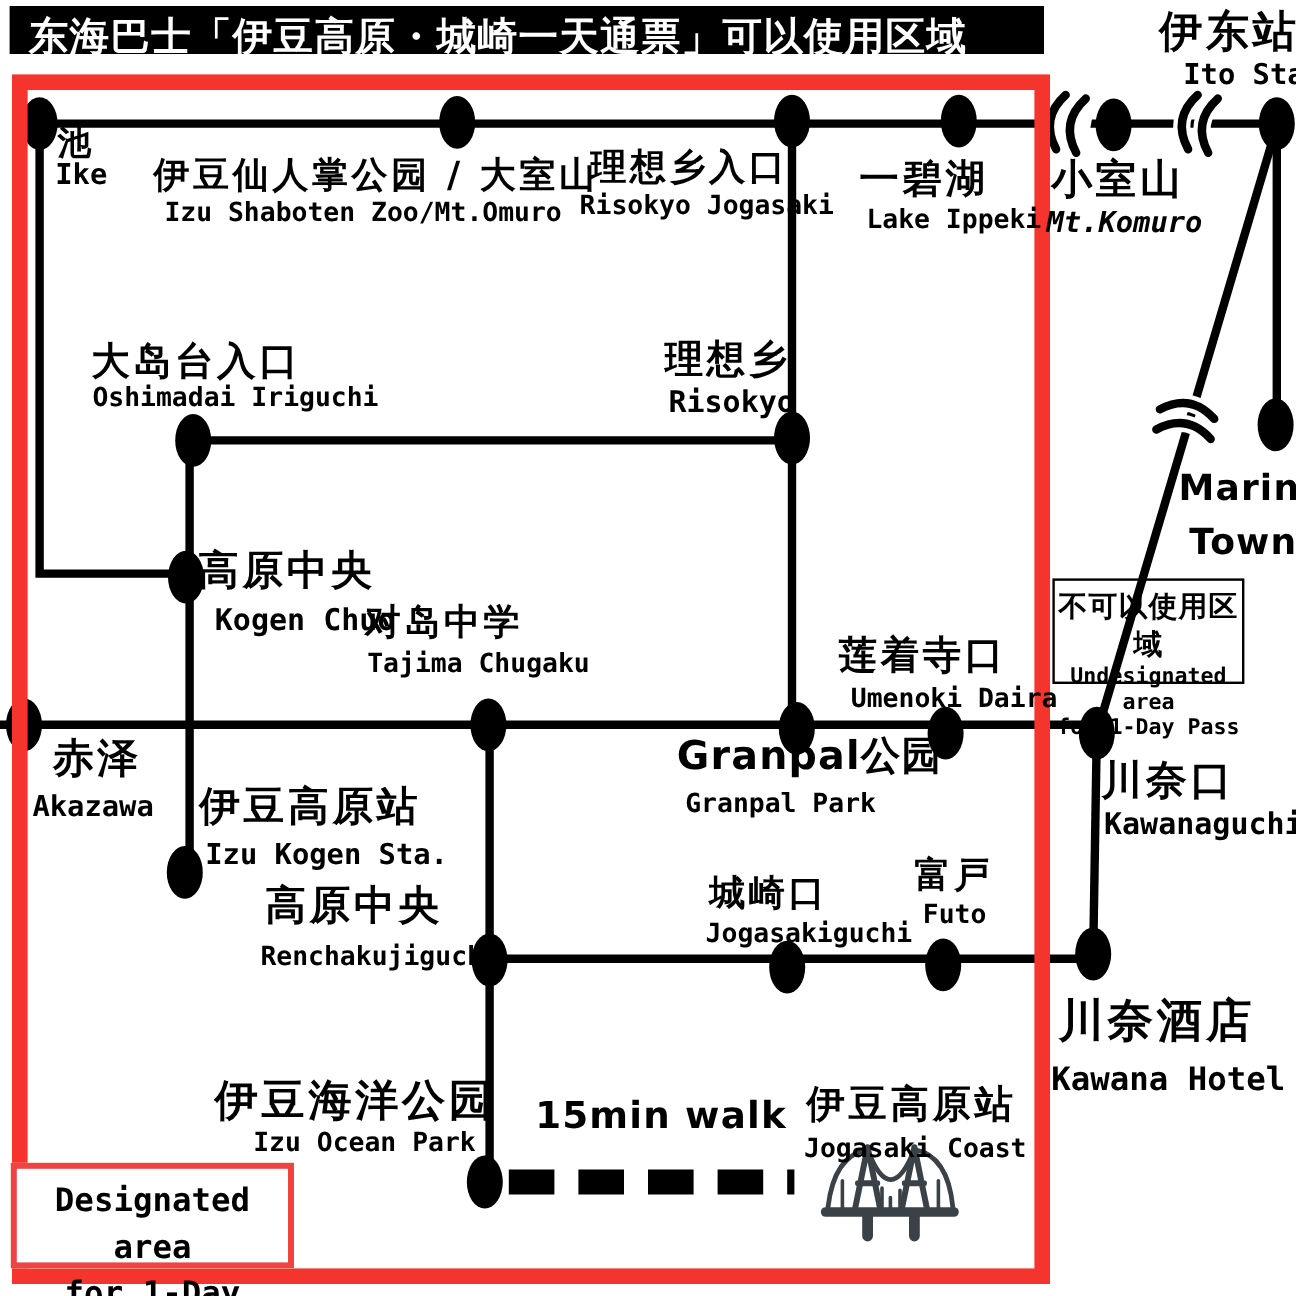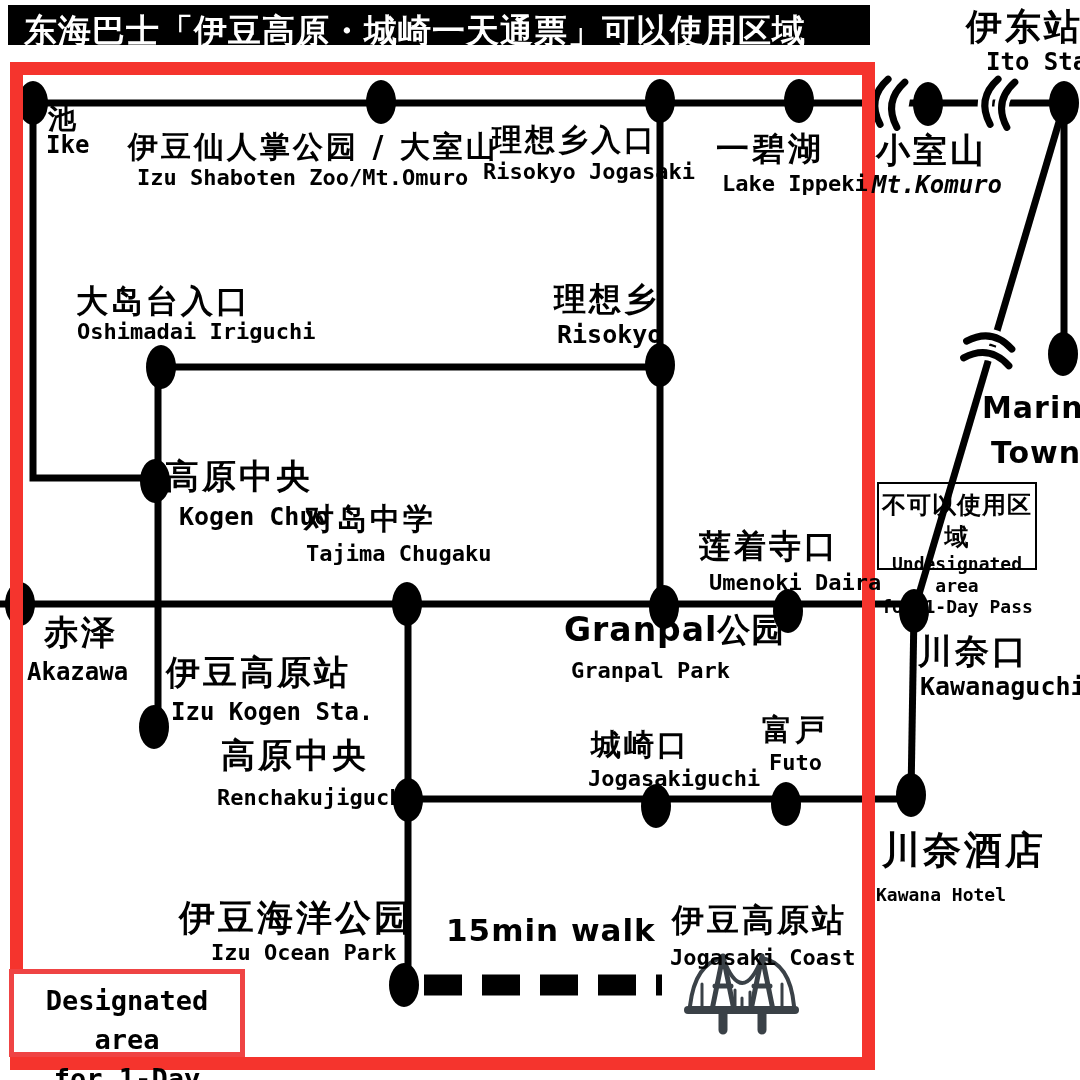--- a/index.html
+++ b/index.html
@@ -157,21 +157,21 @@
     <div class="lbl latin" style="left: 571px; top: 659px; font-size: 22px;">Granpal Park</div>
     <div class="lbl cjk" style="left: 918px; top: 634px; font-size: 34px;">川奈口</div>
     <div class="lbl latin" style="left: 920px; top: 674px; font-size: 25px;">Kawanaguchi</div>
     <div class="lbl cjk" style="left: 221px; top: 738px; font-size: 34px;">高原中央</div>
     <div class="lbl latin" style="left: 217px; top: 786px; font-size: 22px;">Renchakujiguchi</div>
     <div class="lbl cjk" style="left: 591px; top: 729px; font-size: 30px;">城崎口</div>
     <div class="lbl latin" style="left: 588px; top: 767px; font-size: 22px;">Jogasakiguchi</div>
     <div class="lbl cjk" style="left: 762px; top: 714px; font-size: 30px;">富戸</div>
     <div class="lbl latin" style="left: 769px; top: 751px; font-size: 22px;">Futo</div>
     <div class="lbl cjk" style="left: 882px; top: 831px; font-size: 38px;">川奈酒店</div>
-    <div class="lbl latin" style="left: 876px; top: 886px; font-size: 18px;">Kawana Hotel</div>
+    <div class="lbl latin" style="left: 876px; top: 886px; font-size: 27px;">Kawana Hotel</div>
     <div class="lbl cjk" style="left: 179px; top: 899px; font-size: 36px;">伊豆海洋公园</div>
     <div class="lbl latin" style="left: 211px; top: 941px; font-size: 22px;">Izu Ocean Park</div>
     <div class="lbl cjk" style="left: 672px; top: 904px; font-size: 32px;">伊豆高原站</div>
     <div class="lbl latin" style="left: 670px; top: 946px; font-size: 22px;">Jogasaki Coast</div>
     <div class="lbl hand" style="left: 446px; top: 914px; font-size: 31px;">15min walk</div>
   </div>
 
 <div id="undesignated-box" class="legendbox">
   <div class="c">不可以使用区域</div>
   <div class="l">Undesignated area</div>

